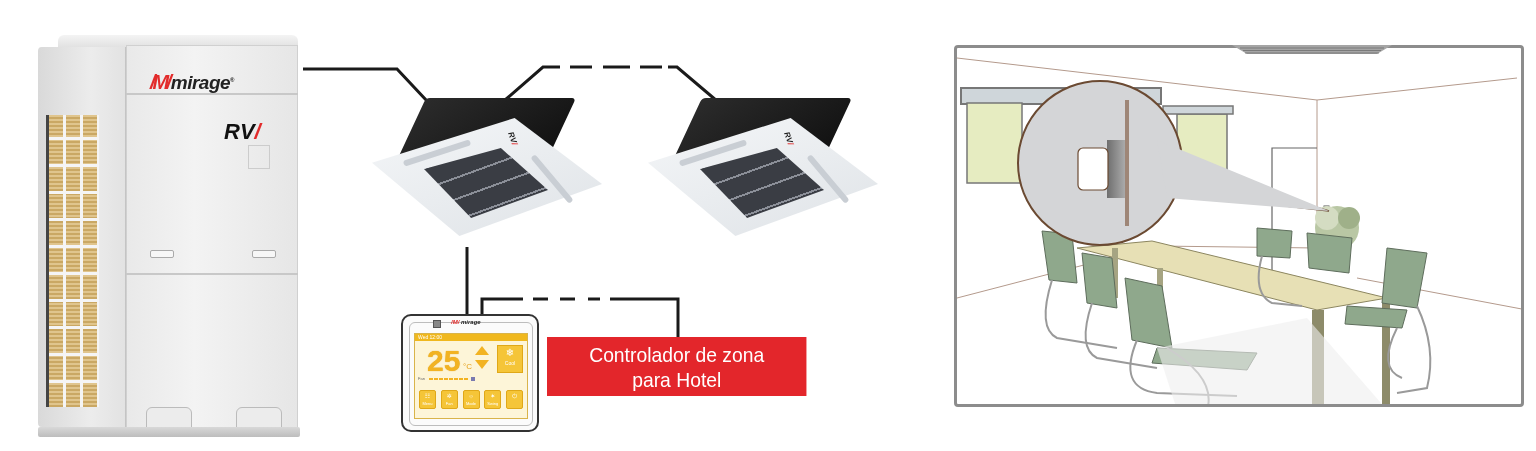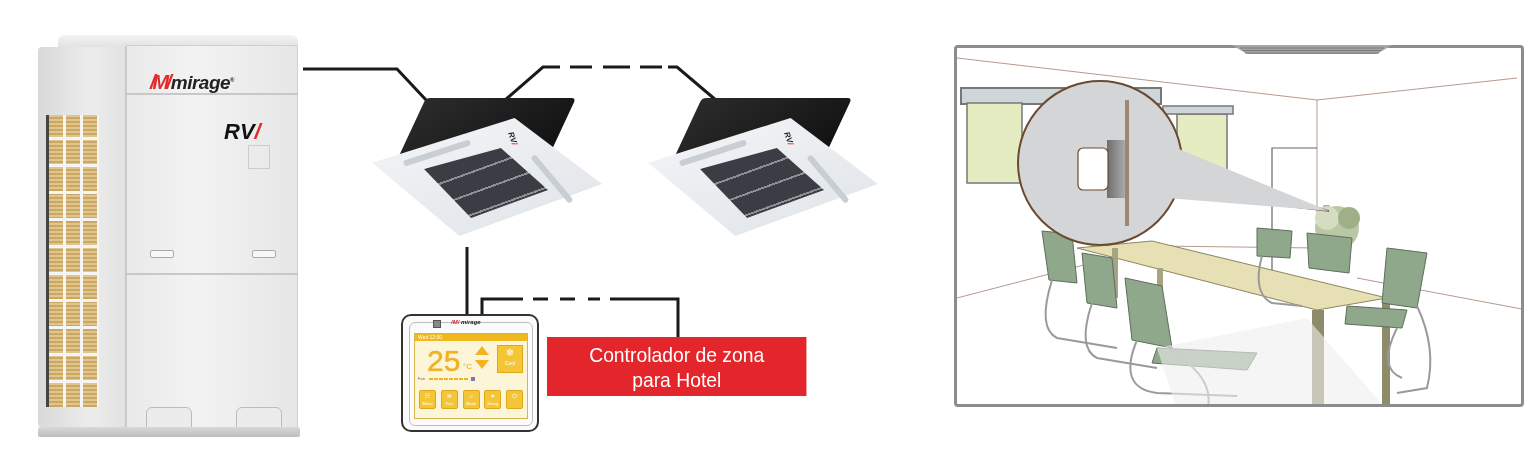--- a/index.html
+++ b/index.html
@@ -53,21 +53,21 @@
   
   .ctrl { left:401px; top:314px; width:138px; height:118px; background:#fbfbfb;
           border:2px solid #333; border-radius:10px; box-sizing:border-box; }
   .ctrl-inner { left:6px; top:6px; width:122px; height:102px; border:1px solid #bdbdbd; border-radius:6px; }
   .ctrl-brand { left:48px; top:3px; font-size:6px; font-weight:bold; font-style:italic; color:#222; }
   .ctrl-brand .mark { color:#e22b2b; }
   .ctrl-btnsq { left:30px; top:4px; width:6px; height:6px; background:#888; border:1px solid #555; }
   .ctrl-screen { left:11px; top:17px; width:112px; height:84px; background:#fdf5d8;
                  border:1px solid #d9b44a; }
   .scr-status { left:0; top:0; width:112px; height:7px; background:#f0b81e; font-size:5px; color:#fff; line-height:7px; padding-left:3px; box-sizing:border-box; }
-  .scr-temp { left:12px; top:10px; font-size:30px; font-weight:normal; color:#f2b322; text-shadow:0 0 1px #d89a10; }
+  .scr-temp { left:12px; top:10px; font-size:30px; font-weight:bold; color:#f2b322; text-shadow:0 0 1px #d89a10; }
   .scr-unit { left:48px; top:28px; font-size:8px; color:#e5a11a; }
   .scr-up { left:60px; top:12px; width:0; height:0; border-left:7px solid transparent; border-right:7px solid transparent; border-bottom:9px solid #f2b322; }
   .scr-down { left:60px; top:26px; width:0; height:0; border-left:7px solid transparent; border-right:7px solid transparent; border-top:9px solid #f2b322; }
   .scr-mode { left:82px; top:11px; width:24px; height:26px; background:#f5c538; border:1px solid #e0a818; text-align:center; font-size:5px; color:#fff; }
   .scr-mode .glyph { font-size:10px; line-height:14px; display:block; }
   .scr-fan-label { left:3px; top:42px; font-size:4px; color:#666; }
   .scr-fan-bar { left:14px; top:44px; width:40px; height:2px; background:repeating-linear-gradient(90deg,#f2b322 0 4px,transparent 4px 5px); }
   .scr-fan-end { left:56px; top:43px; width:4px; height:4px; background:#7a7ab0; }
   .scr-btns { left:4px; top:56px; width:104px; height:20px; display:flex; justify-content:space-between; }
   .scr-btn { width:17px; height:19px; background:#f5c538; border:1px solid #e0a818; border-radius:2px; font-size:4px; color:#fff; text-align:center; box-sizing:border-box; }

